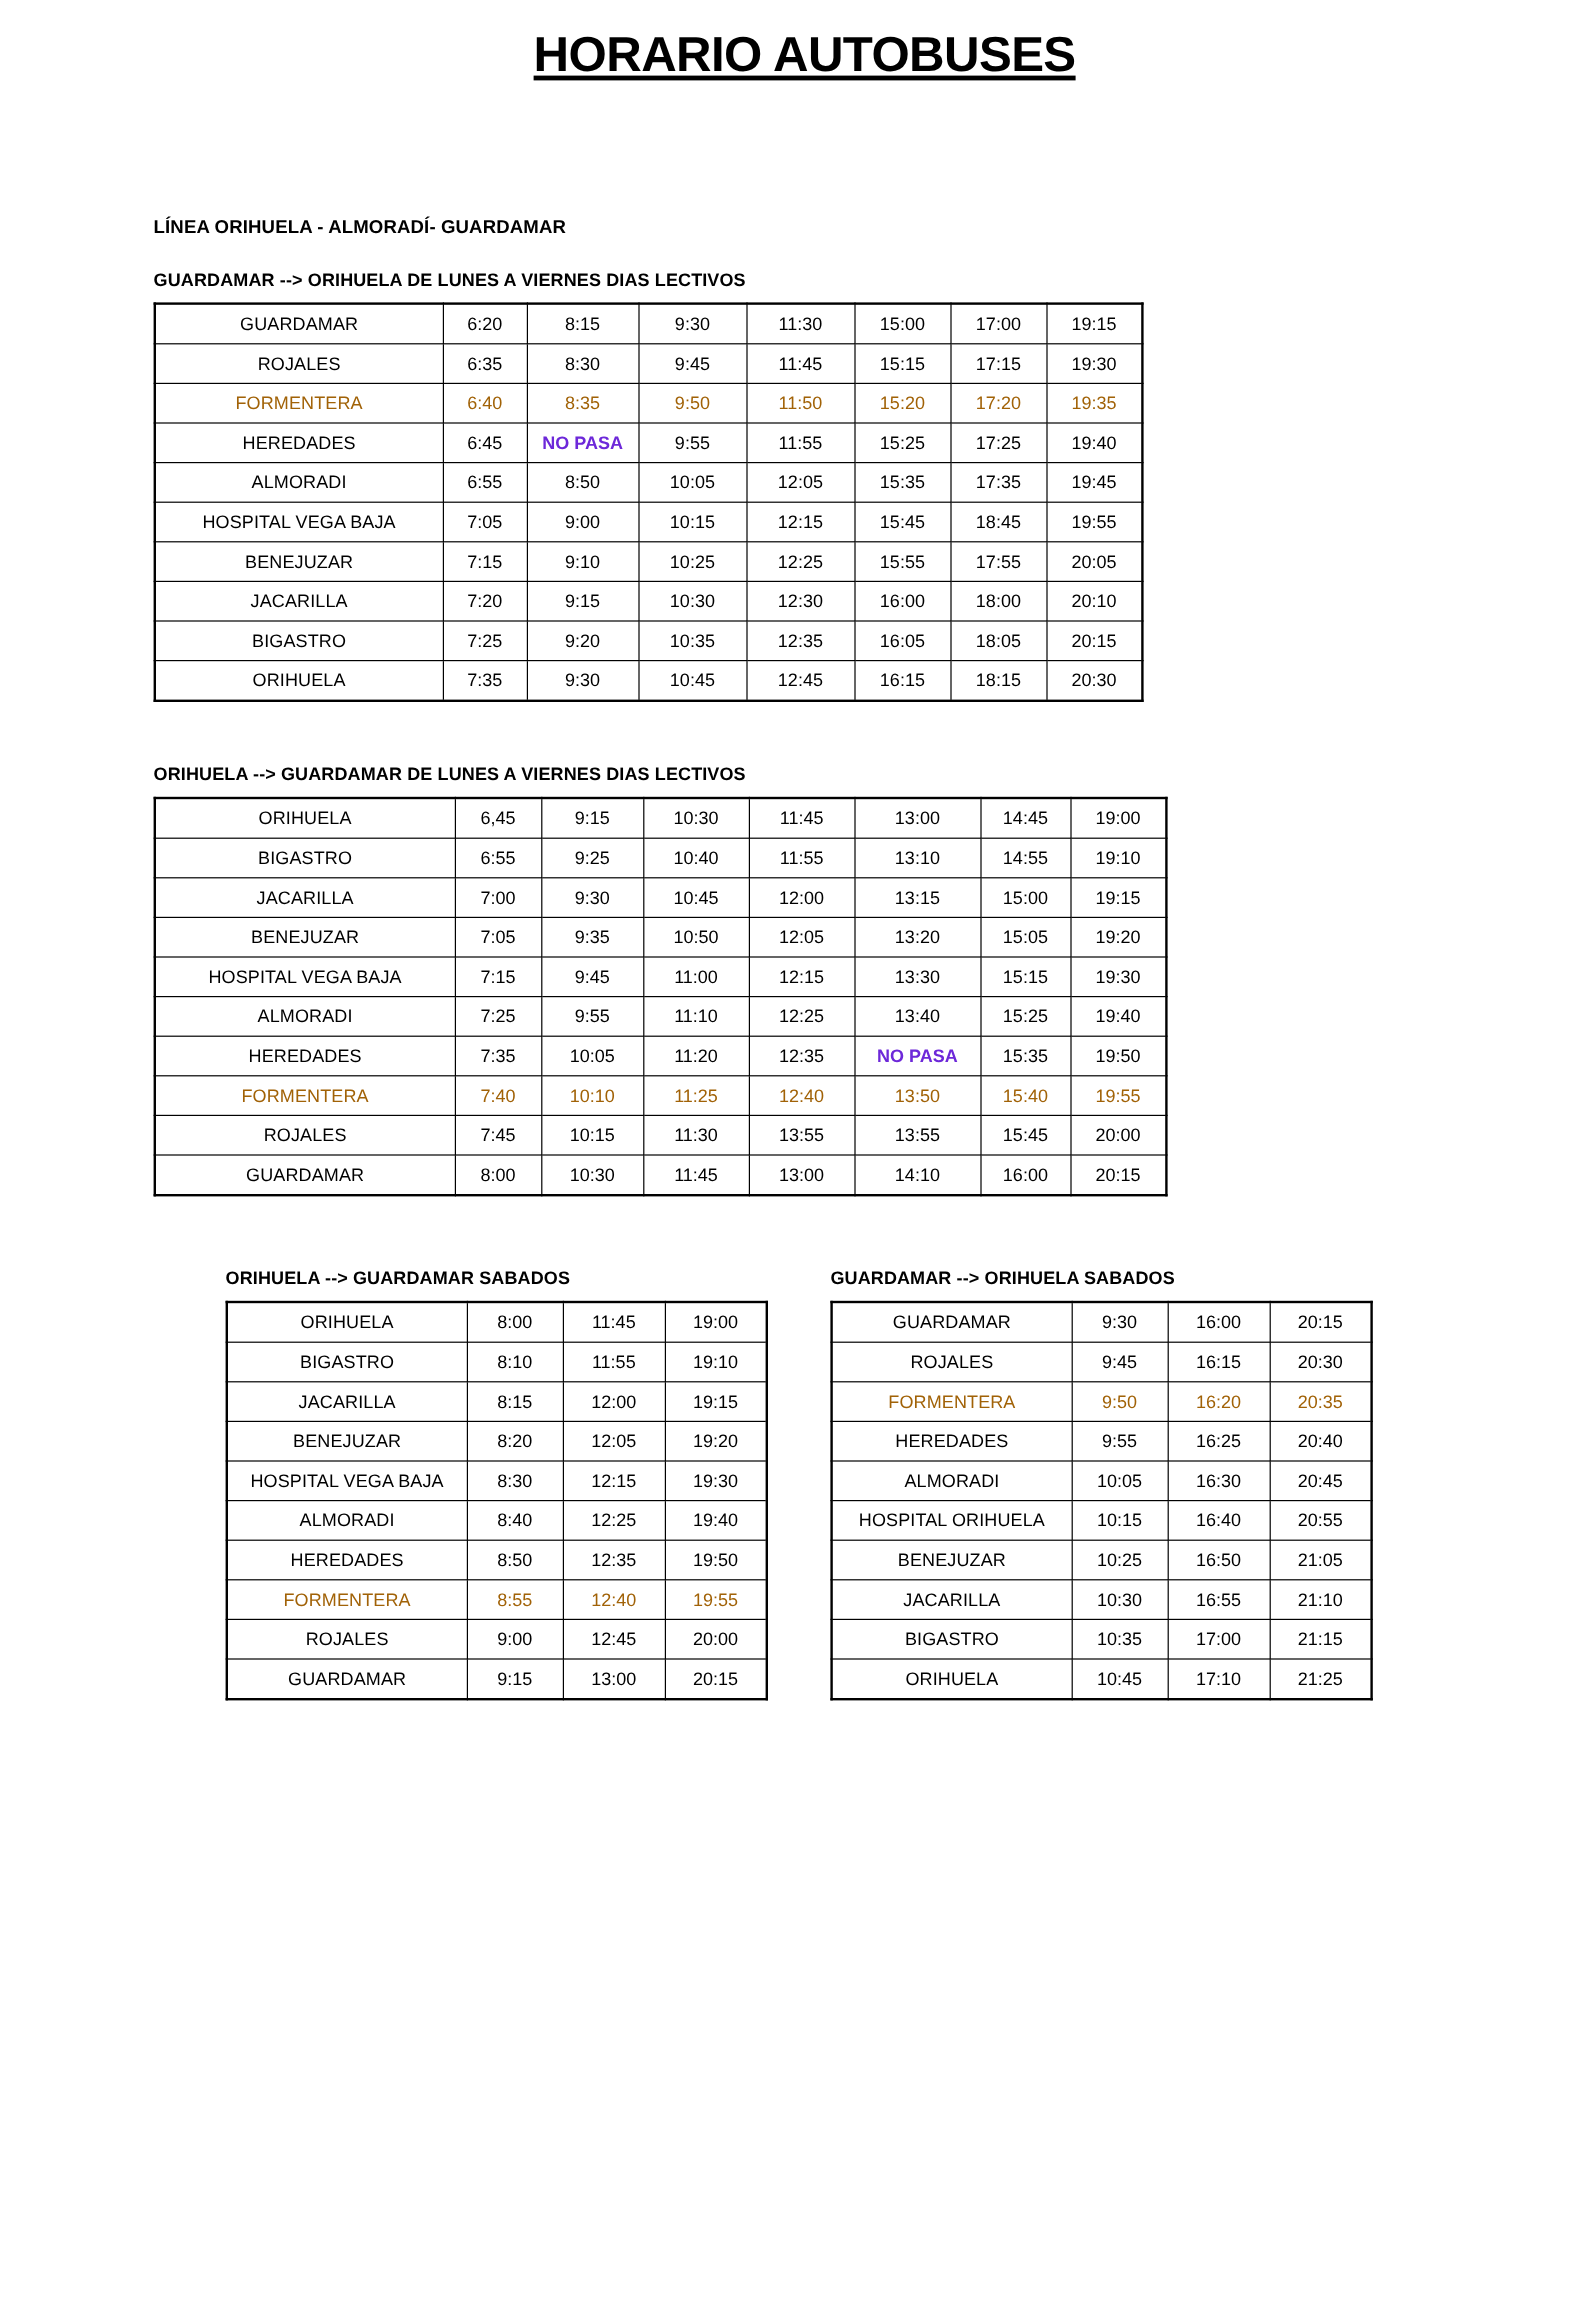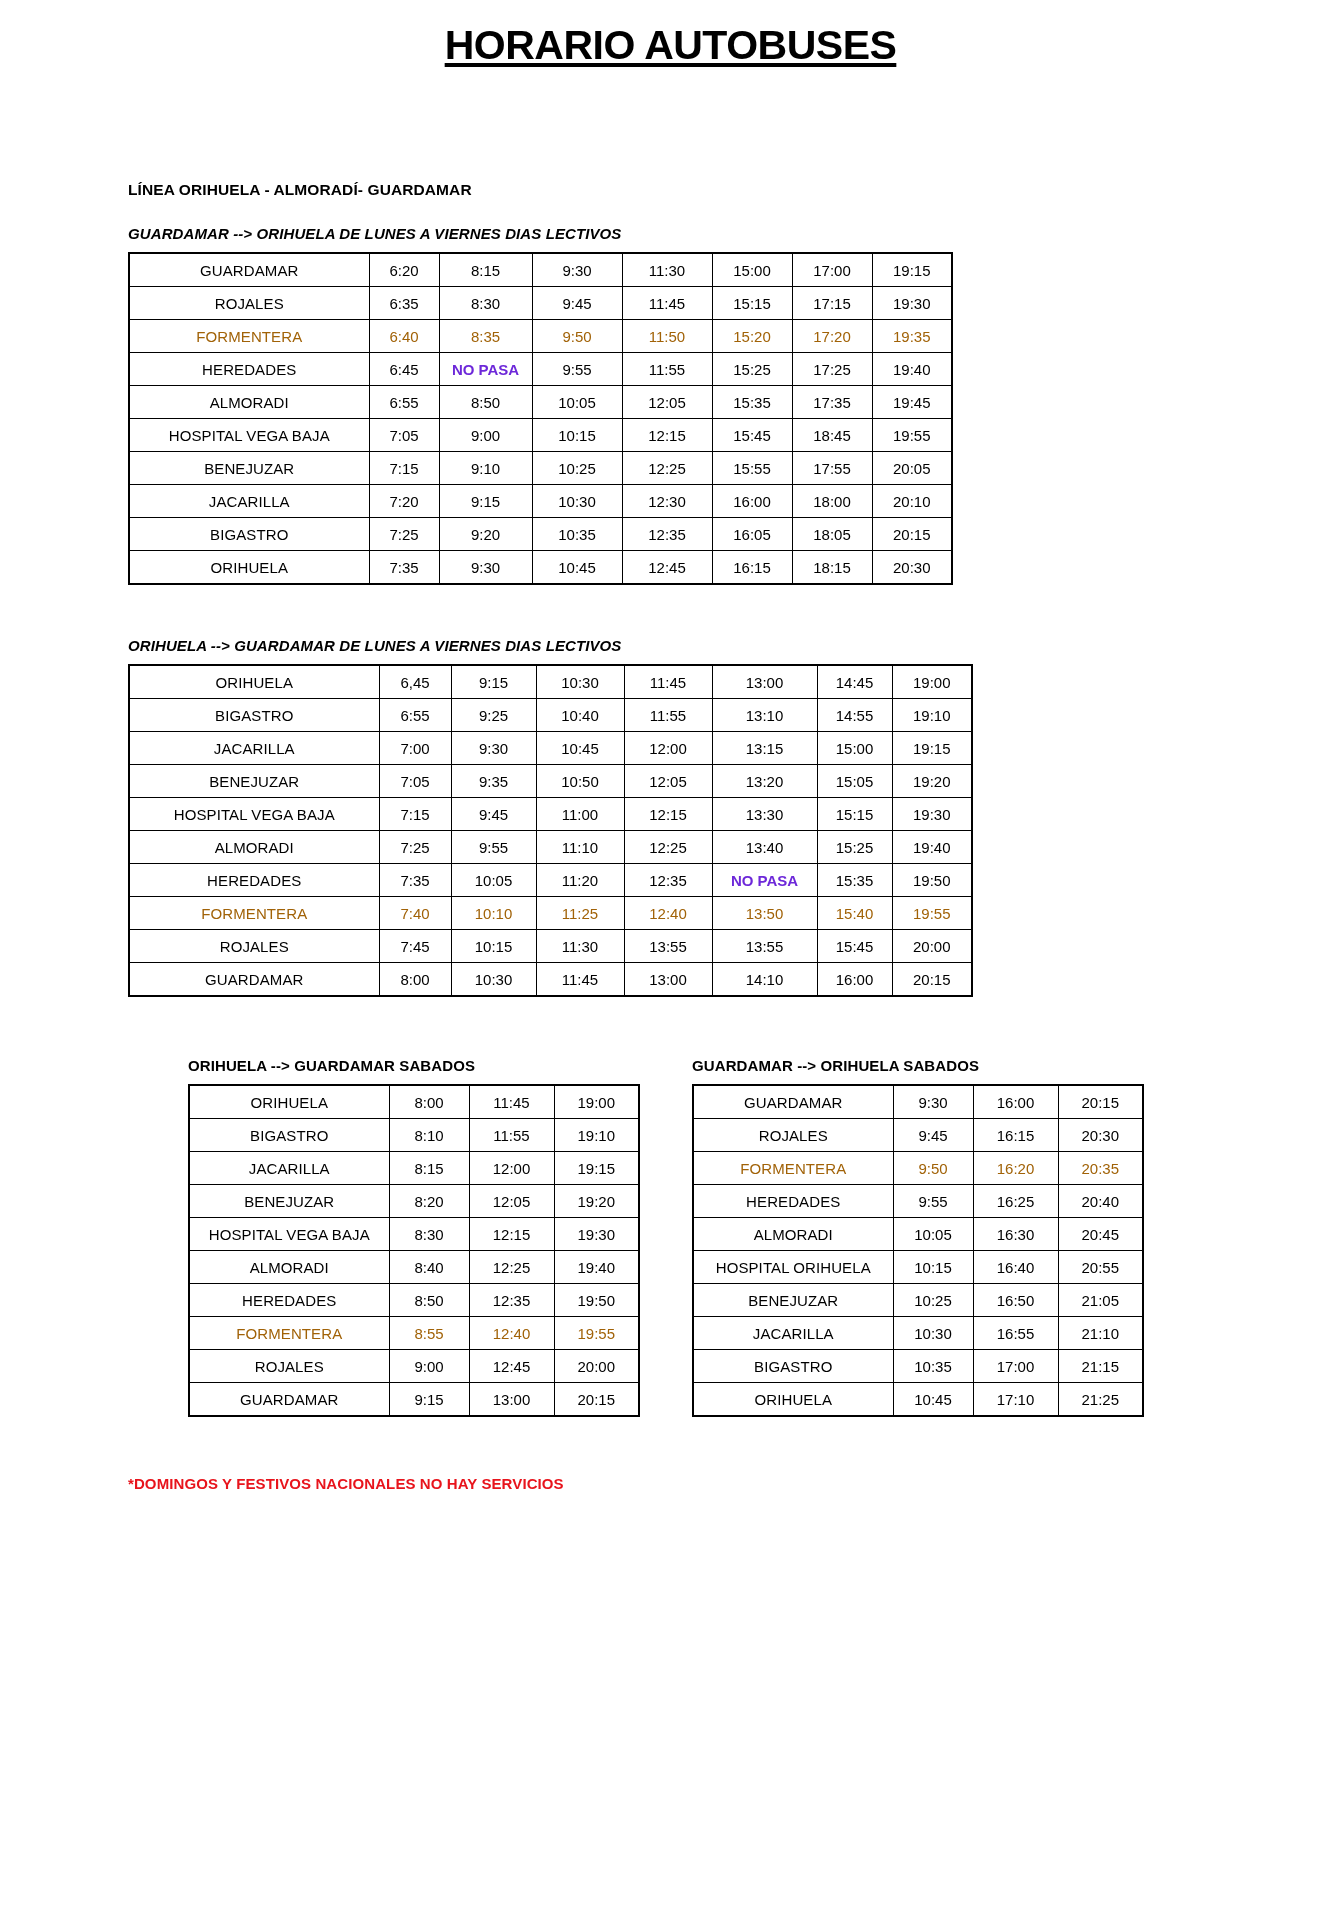--- a/index.html
+++ b/index.html
@@ -39,21 +39,20 @@
     font-weight: bold;
     margin-top: 112px;
     letter-spacing: 0.1px;
   }
   .sec-heading {
     font-size: 15px;
     font-weight: bold;
     margin-top: 26px;
     margin-bottom: 10px;
     letter-spacing: 0.1px;
-    font-style: italic;
   }
   table.sched {
     border-collapse: collapse;
     border-spacing: 0;
     table-layout: fixed;
     border: 2.5px solid #000;
   }
   table.sched td {
     border: 1px solid #000;
     font-size: 15px;
@@ -515,16 +514,15 @@
                 <td class="stop">ORIHUELA</td>
                 <td class="">10:45</td>
                 <td class="">17:10</td>
                 <td class="">21:25</td>
               </tr>
             </tbody>
         </table>
       </div>
     </div>
 
-    <div class="footnote">*DOMINGOS Y FESTIVOS NACIONALES NO HAY SERVICIOS</div>
 
   </div>
 </div>
 
 </body></html>

